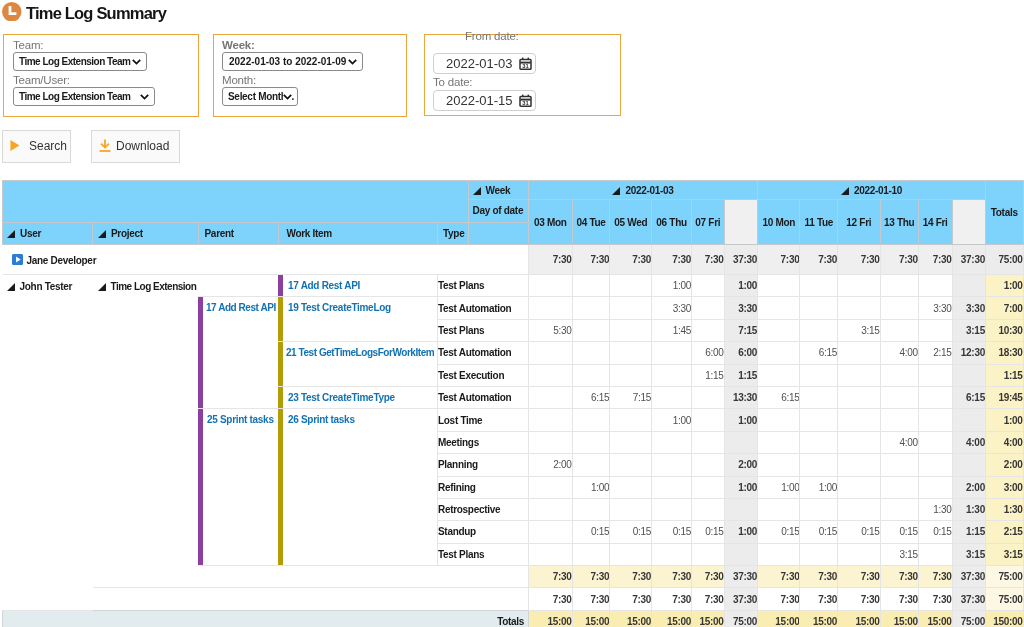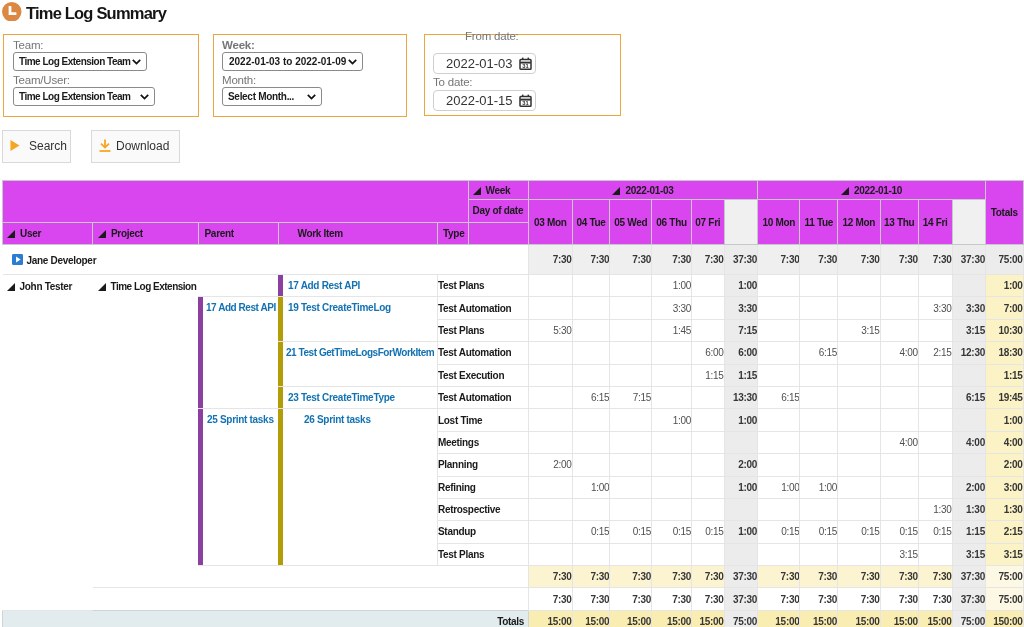--- a/index.html
+++ b/index.html
@@ -13,21 +13,21 @@
 #box3 { left:424px; width:197px; height:82px; }
 .flabel { position:absolute; font-size:11.5px; color:#767676; letter-spacing:-0.2px; }
 .sel { position:absolute; background:#fff; border:1px solid #8a8a8a; border-radius:3px; font-size:10px; font-weight:bold; color:#1a1a1a; padding:0 0 0 5px; white-space:nowrap; overflow:hidden; letter-spacing:-0.5px; }
 .sel svg { position:absolute; right:5px; top:50%; margin-top:-3px; background:#fff; }
 .dinput { position:absolute; background:#fff; border:1px solid #cfcfcf; border-radius:4px; font-size:13px; color:#333; padding-left:12px; }
 .dinput svg { position:absolute; right:3px; top:50%; margin-top:-6.5px; }
 .btn { position:absolute; top:130px; height:33px; background:#fafafa; border:1px solid #d9d9d9; font-size:12px; color:#333; line-height:31px; white-space:nowrap; }
 .btn svg { vertical-align:-2px; }
 #grid { position:absolute; left:2px; top:180px; width:1020.5px; border-collapse:collapse; table-layout:fixed; }
 #grid td { border:1px solid #e5e5e5; font-size:10px; letter-spacing:-0.3px; overflow:hidden; white-space:nowrap; padding:0; vertical-align:middle; }
-#grid tr.hrow td { background:#d946ef; border:1px solid #c6c9cb; font-weight:bold; color:#1a1a1a; }
+#grid tr.hrow td { background:#7dd3fc; border:1px solid #c6c9cb; font-weight:bold; color:#1a1a1a; }
 td.wth { background:#F0F0F0 !important; }
 td.v { text-align:right; padding-right:5px; color:#4f4f4f; }
 td.b { font-weight:bold; color:#363636; }
 td.g1 { background:#EFEFEF; }
 td.wt { background:#ECECEC; }
 td.tc { background:#FBF2C5; }
 td.tc15 { background:#FDF8E3; }
 td.y15 { background:#FCF4D0; }
 td.y17 { background:#FAEDB2; }
 #grid td.lt { padding-left:4px; font-weight:bold; color:#1a1a1a; vertical-align:top; padding-top:6px; }
@@ -62,21 +62,21 @@
   <svg width="9" height="6" viewBox="0 0 9 6">
       <path d="M0.8 0.8 L4.5 4.6 L8.2 0.8" stroke="#111" stroke-width="1.7" fill="none"></path>
     </svg></div>
 
 <div class="flabel" style="left:222px; top:39px;font-weight:bold;">Week:</div>
 <div class="sel" style="left:222px; top:52px; width:141px; height:19px; line-height:17px; letter-spacing:0; padding-left:6px;">2022-01-03 to 2022-01-09
   <svg width="9" height="6" viewBox="0 0 9 6">
       <path d="M0.8 0.8 L4.5 4.6 L8.2 0.8" stroke="#111" stroke-width="1.7" fill="none"></path>
     </svg></div>
 <div class="flabel" style="left:222px; top:74px;">Month:</div>
-<div class="sel" style="left:222px; top:87px; width:100px; height:19px; line-height:17px; letter-spacing:-0.3px;">Select Month...
+<div class="sel" style="left:222px; top:87px; width:76px; height:19px; line-height:17px; letter-spacing:-0.3px;">Select Month...
   <svg width="9" height="6" viewBox="0 0 9 6">
       <path d="M0.8 0.8 L4.5 4.6 L8.2 0.8" stroke="#111" stroke-width="1.7" fill="none"></path>
     </svg></div>
 
 <div class="flabel" style="left:433px; top:30px;margin-left:32px;">From date:</div>
 <div class="dinput" style="left:433px; top:53px; width:103px; height:21px; line-height:19px;">2022-01-03
   <svg width="13" height="13" viewBox="0 0 13 13">
       <rect x="1" y="2.4" width="11" height="9.8" rx="0.8" fill="none" stroke="#303030" stroke-width="1.5"></rect>
       <line x1="1.2" y1="5.6" x2="11.8" y2="5.6" stroke="#303030" stroke-width="1.9"></line>
       <line x1="3.7" y1="0.6" x2="3.7" y2="2.4" stroke="#303030" stroke-width="1.5"></line>
@@ -141,34 +141,34 @@
 <tr class="hrow" style="height:22.5px">
         <td style="padding-left:4px">Day of date</td>
         <td rowspan="2" style="text-align:center">03 Mon</td>
         <td rowspan="2" style="text-align:center">04 Tue</td>
         <td rowspan="2" style="text-align:center">05 Wed</td>
         <td rowspan="2" style="text-align:center">06 Thu</td>
         <td rowspan="2" style="text-align:center">07 Fri</td>
         <td rowspan="2" class="wth" style="text-align:center"></td>
         <td rowspan="2" style="text-align:center">10 Mon</td>
         <td rowspan="2" style="text-align:center">11 Tue</td>
-        <td rowspan="2" style="text-align:center">12 Mon</td>
+        <td rowspan="2" style="text-align:center">12 Fri</td>
         <td rowspan="2" style="text-align:center">13 Thu</td>
         <td rowspan="2" style="text-align:center">14 Fri</td>
         <td rowspan="2" class="wth" style="text-align:center"></td>
       </tr>
 <tr class="hrow" style="height:22.5px">
         <td style="padding-left:4px"><svg width="8" height="8" viewBox="0 0 8 8" style="margin-right:5px;vertical-align:-1px">
             <polygon points="8,0 8,8 0,8" fill="#1a1a1a"></polygon>
           </svg>User</td>
         <td style="padding-left:5px"><svg width="8" height="8" viewBox="0 0 8 8" style="margin-right:5px;vertical-align:-1px">
             <polygon points="8,0 8,8 0,8" fill="#1a1a1a"></polygon>
           </svg>Project</td>
         <td style="padding-left:6px">Parent</td>
-        <td style="padding-left:19px">Work Item</td>
+        <td style="padding-left:8px">Work Item</td>
         <td style="padding-left:5px">Type</td>
         <td></td>
       </tr>
 <tr style="height:30px">
         <td colspan="6" class="nob" style="font-weight:bold;color:#1a1a1a;padding-left:5px"><svg width="11" height="11" viewBox="0 0 12 12" style="margin:0 4px 0 4px;vertical-align:-1.5px">
             <rect width="12" height="12" rx="1.5" fill="#2B7CD3"></rect>
             <polygon points="4.4,2.8 9.4,6 4.4,9.2" fill="#fff"></polygon>
           </svg>Jane Developer</td>
         <td class="v b g1">7:30</td>
         <td class="v b g1">7:30</td>
@@ -287,21 +287,21 @@
         <td class="v">6:15</td>
         <td class="v"></td>
         <td class="v"></td>
         <td class="v"></td>
         <td class="v"></td>
         <td class="v b wt">6:15</td>
         <td class="v b tc">19:45</td>
       </tr>
 <tr style="height:22.4px">
         <td class="bar barp nob" rowspan="7" style="padding-left:9px;vertical-align:top;padding-top:5px"><span class="lnk">25 Sprint tasks</span></td>
-        <td class="bar baro nob" rowspan="7" style="padding-left:26px;vertical-align:top;padding-top:5px"><span class="lnk">26 Sprint tasks</span></td>
+        <td class="bar baro nob" rowspan="7" style="padding-left:10px;vertical-align:top;padding-top:5px"><span class="lnk">26 Sprint tasks</span></td>
         <td colspan="2" class="typ">Lost Time</td>
         <td class="v"></td>
         <td class="v"></td>
         <td class="v"></td>
         <td class="v">1:00</td>
         <td class="v"></td>
         <td class="v b wt">1:00</td>
         <td class="v"></td>
         <td class="v"></td>
         <td class="v"></td>

